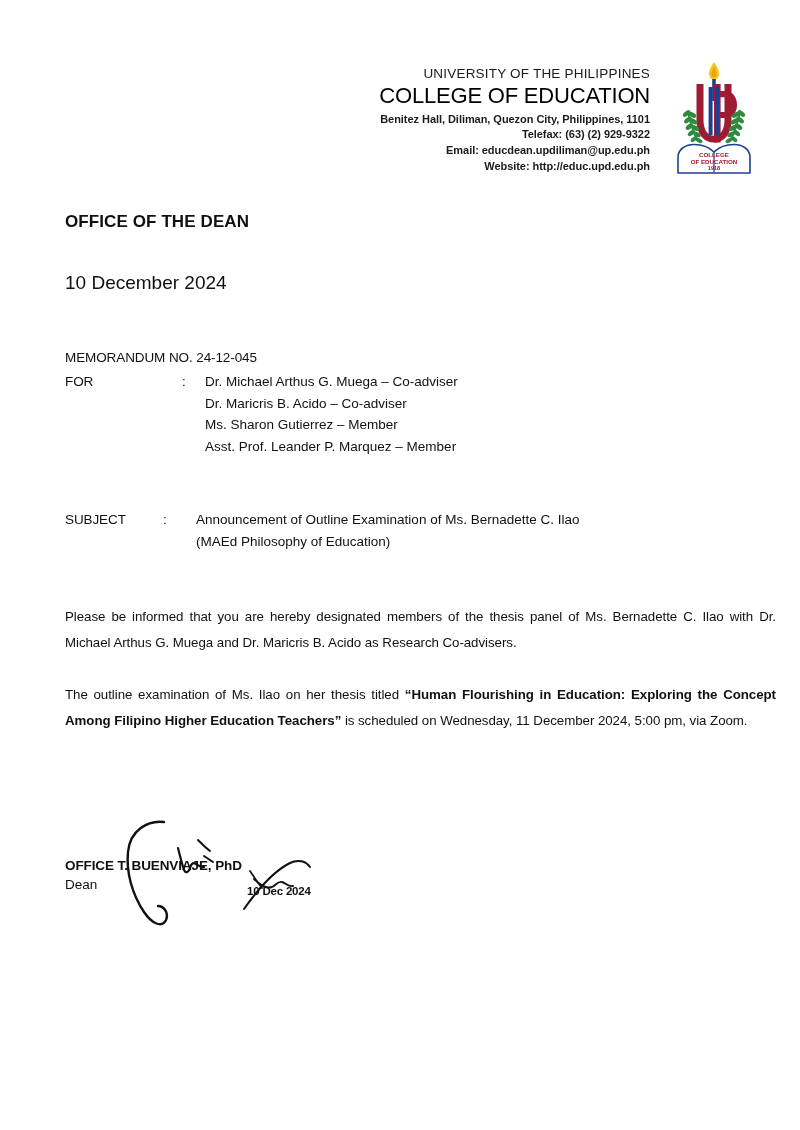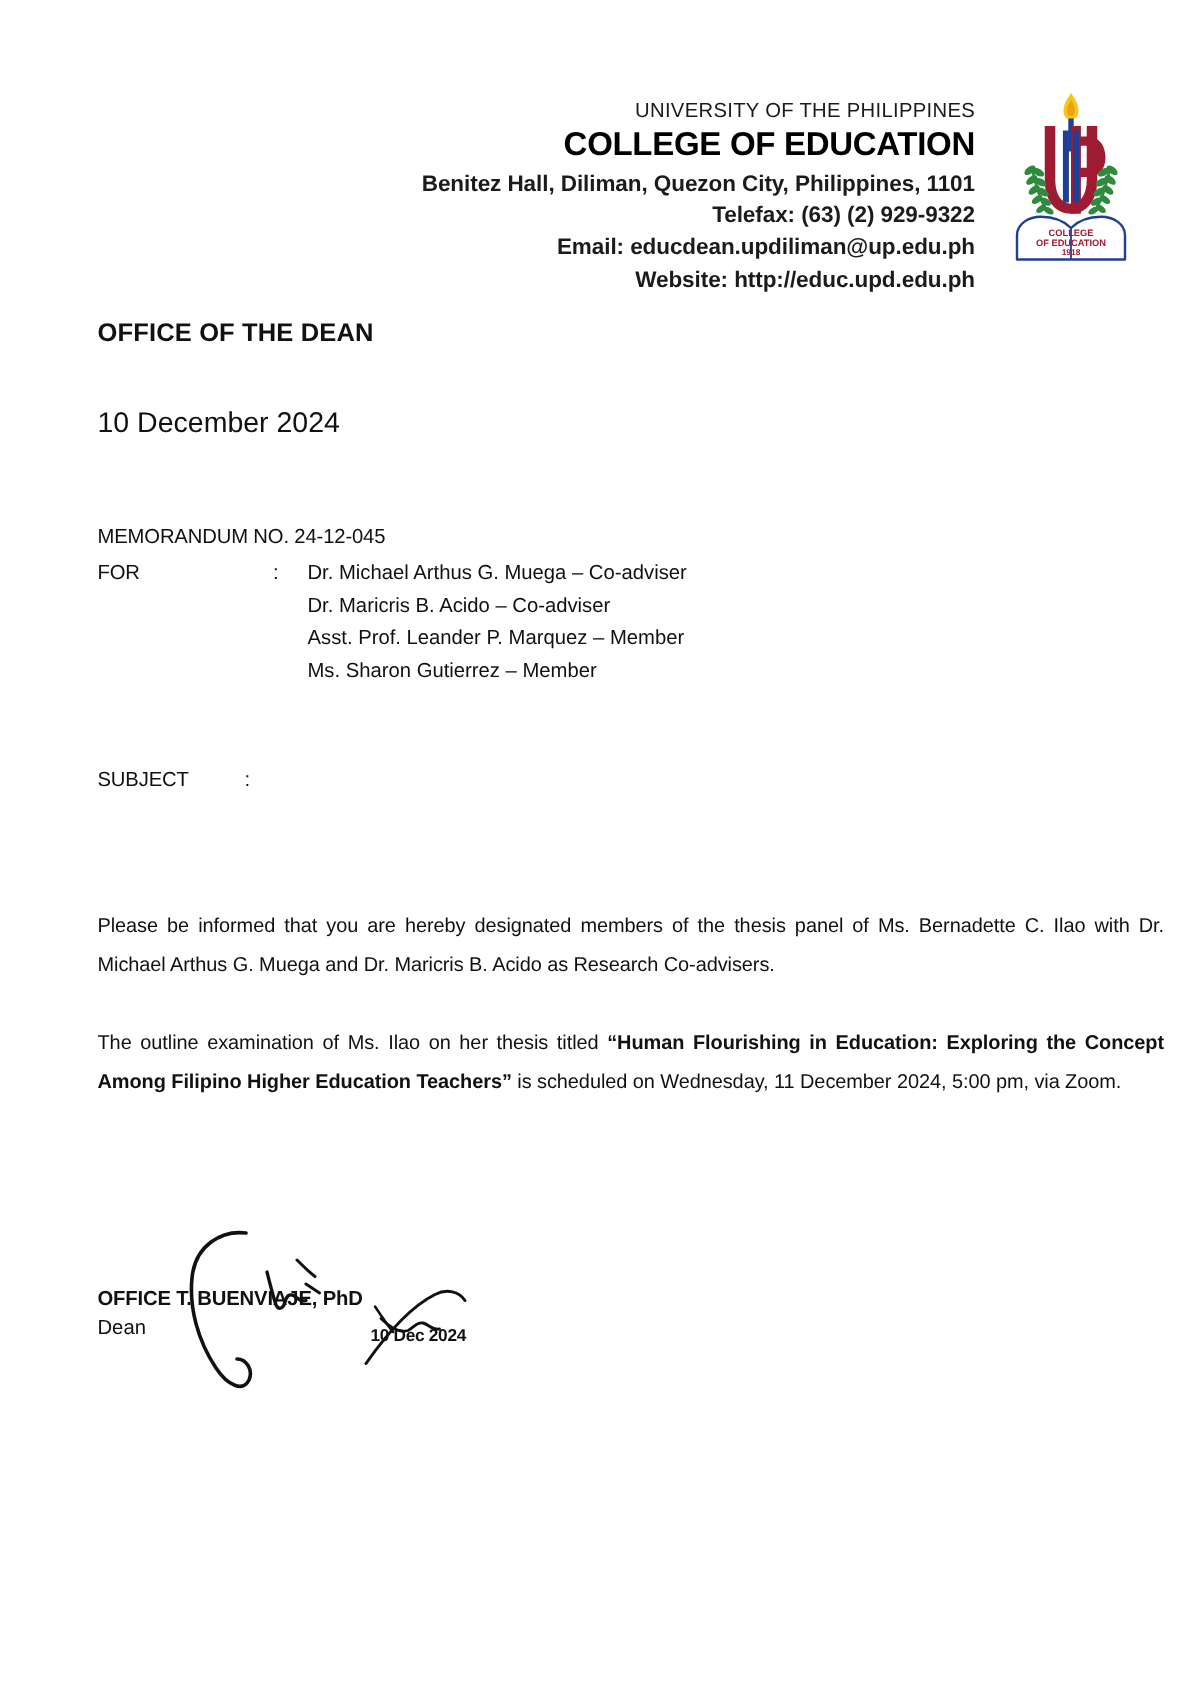--- a/index.html
+++ b/index.html
@@ -36,28 +36,28 @@
     line-height: 1.18;
   }
   .lh-university {
     font-size: 13.5px;
     letter-spacing: 0.2px;
     color: #1b1b1b;
     margin-bottom: 1px;
   }
   .lh-college {
     font-size: 22px;
-    font-weight: bold;
+    font-weight: normal;
     letter-spacing: -0.2px;
     color: #000000;
     margin-bottom: 3px;
     margin-left: 41px;
   }
   .lh-line {
-    font-size: 15px;
+    font-size: 11px;
     font-weight: bold;
     color: #1b1b1b;
     line-height: 1.42;
     letter-spacing: -0.05px;
   }
 
   
   .logo {
     position: absolute;
     left: 668px;
@@ -240,30 +240,34 @@
   <div class="doc-date">10 December 2024</div>
   <div class="memo-no">MEMORANDUM NO. 24-12-045</div>
 
   <div class="field-block field-for">
     <div class="field-row">
       <div class="field-label">FOR</div>
       <div class="field-colon">:</div>
       <div class="field-values">
         <div>Dr. Michael Arthus G. Muega – Co-adviser</div>
         <div>Dr. Maricris B. Acido – Co-adviser</div>
+        <div>Ms. Sharon Gutierrez – Member</div>
         <div>Asst. Prof. Leander P. Marquez – Member</div>
-        <div>Ms. Sharon Gutierrez – Member</div>
       </div>
     </div>
   </div>
 
   <div class="field-block field-subject">
     <div class="field-row">
       <div class="field-label">SUBJECT</div>
       <div class="field-colon">:</div>
+      <div class="field-values">
+        <div>Announcement of Outline Examination of Ms. Bernadette C. Ilao</div>
+        <div>(MAEd Philosophy of Education)</div>
+      </div>
     </div>
   </div>
 
   <div class="para para-1">Please be informed that you are hereby designated members of the thesis panel of Ms. Bernadette C. Ilao with Dr. Michael Arthus G. Muega and Dr. Maricris B. Acido as Research Co-advisers.</div>
 
   <div class="para para-2"><span>The outline examination of Ms. Ilao on her thesis titled </span><span class="thesis-title">“Human Flourishing in Education: Exploring the Concept Among Filipino Higher Education Teachers”</span><span> is scheduled on Wednesday, 11 December 2024, 5:00 pm, via Zoom.</span></div>
 
   <svg class="sig-mark" viewBox="0 0 110 122">
     <path d="M46 10 C30 8 12 18 10 40 C8 60 14 82 26 100 C34 112 44 116 48 108 C51 101 46 94 40 94" fill="none" stroke="#111111" stroke-width="2.4" stroke-linecap="round"></path>
     <path d="M60 36 C62 44 64 52 66 58 C68 62 71 60 72 56 C73 52 75 50 78 52 C81 54 83 56 86 55" fill="none" stroke="#111111" stroke-width="2.2" stroke-linecap="round"></path>

